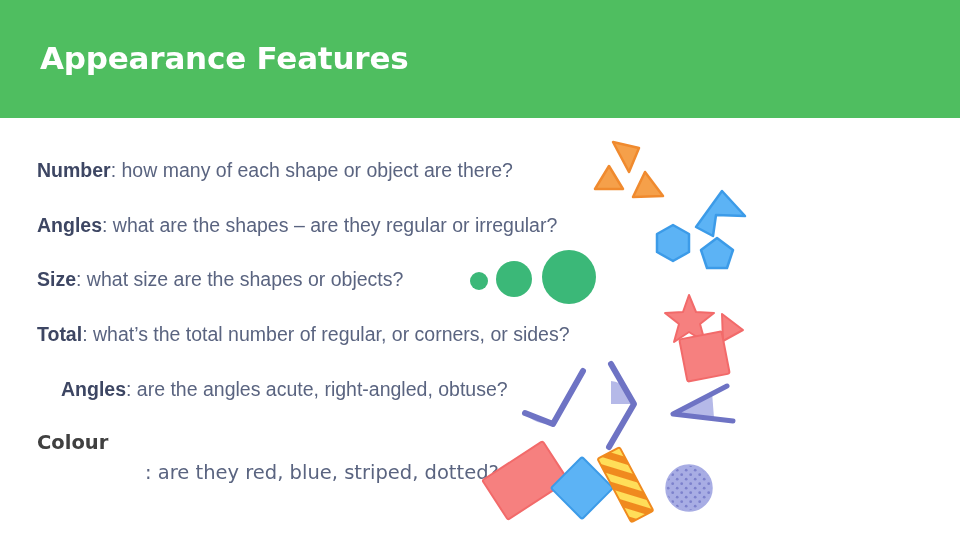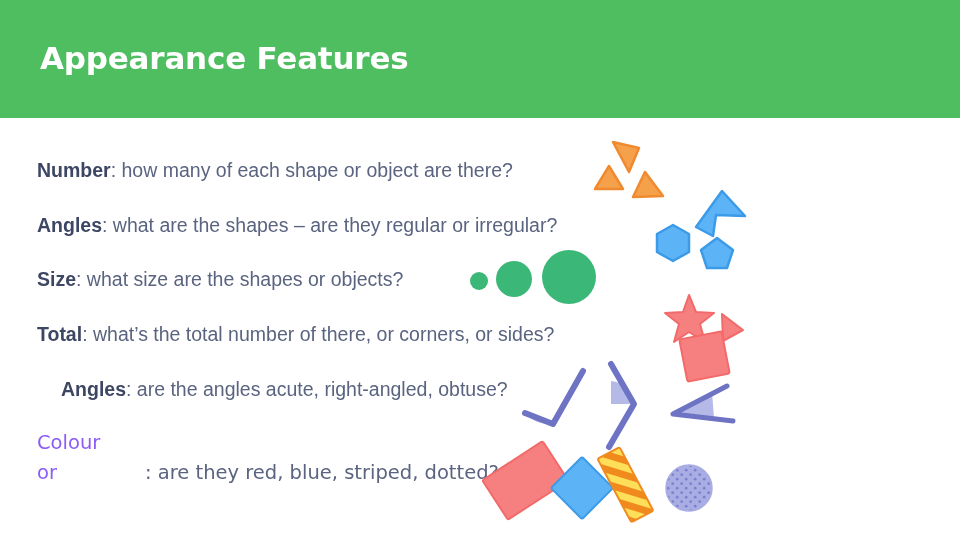--- a/index.html
+++ b/index.html
@@ -80,22 +80,22 @@
     top: 300px;
     width: 660px;
   }
   #colour-term-stack {
     position: absolute;
     left: 0;
     top: 0;
     width: 100px;
     font-family: "DejaVu Sans", sans-serif;
     font-size: 19.5px;
-    font-weight: normal;
-    color: #8b5cf6;
+    font-weight: bold;
+    color: #404040;
     line-height: 30px;
   }
   #colour-term-stack span { display: block; }
   #colour-desc {
     position: absolute;
     left: 108px;
     top: 30px;
     height: 30px;
     line-height: 30px;
     font-family: "DejaVu Sans", sans-serif;
@@ -131,31 +131,30 @@
 
     <div class="feature-row" id="row-shape">
       <span class="term">Angles</span><span class="desc">: what are the shapes – are they regular or irregular?</span>
     </div>
 
     <div class="feature-row" id="row-size">
       <span class="term">Size</span><span class="desc">: what size are the shapes or objects?</span>
     </div>
 
     <div class="feature-row" id="row-total">
-      <span class="term">Total</span><span class="desc">: what’s the total number of there, or corners, or sides?</span>
+      <span class="term">Total</span><span class="desc">: what’s the total number of regular, or corners, or sides?</span>
     </div>
 
     <div class="feature-row" id="row-angles">
       <span class="term">Angles</span><span class="desc">: are the angles acute, right-angled, obtuse?</span>
     </div>
 
     <div id="row-colour">
       <div id="colour-term-stack">
         <span>Colour</span>
-        <span>or</span>
       </div>
       <div id="colour-desc">: are they red, blue, striped, dotted?</div>
     </div>
 
   </div>
 
   <svg id="artwork" viewBox="0 0 960 540" width="960" height="540">
 
     <defs>
       <pattern id="stripePattern" width="14" height="14" patternUnits="userSpaceOnUse" patternTransform="rotate(-45)">

